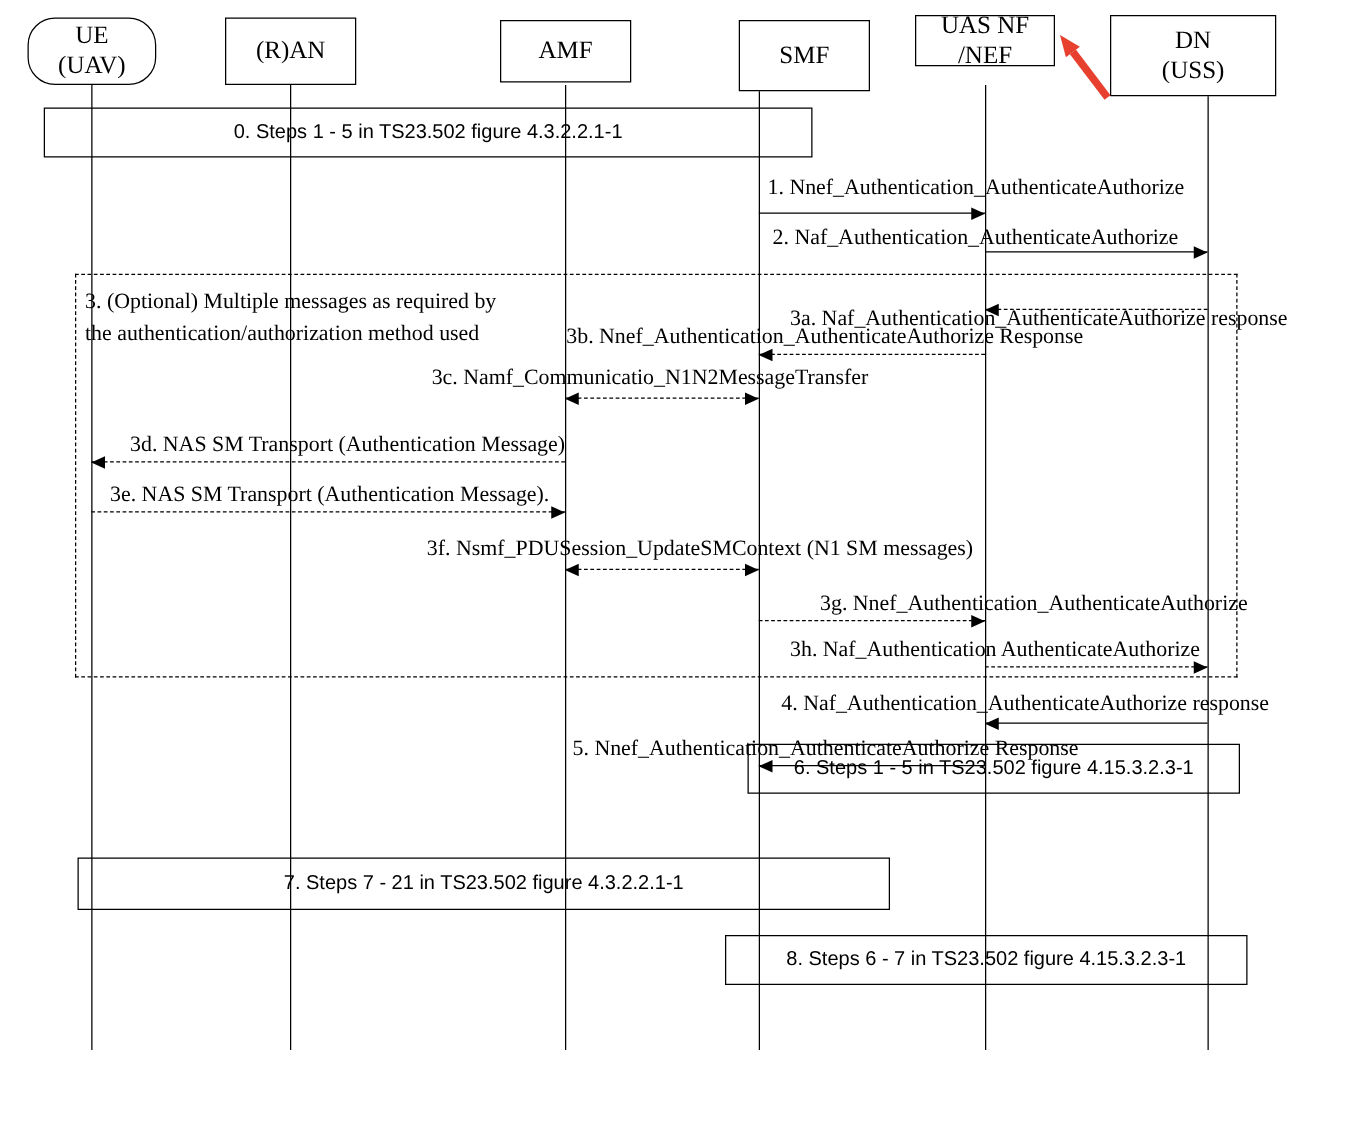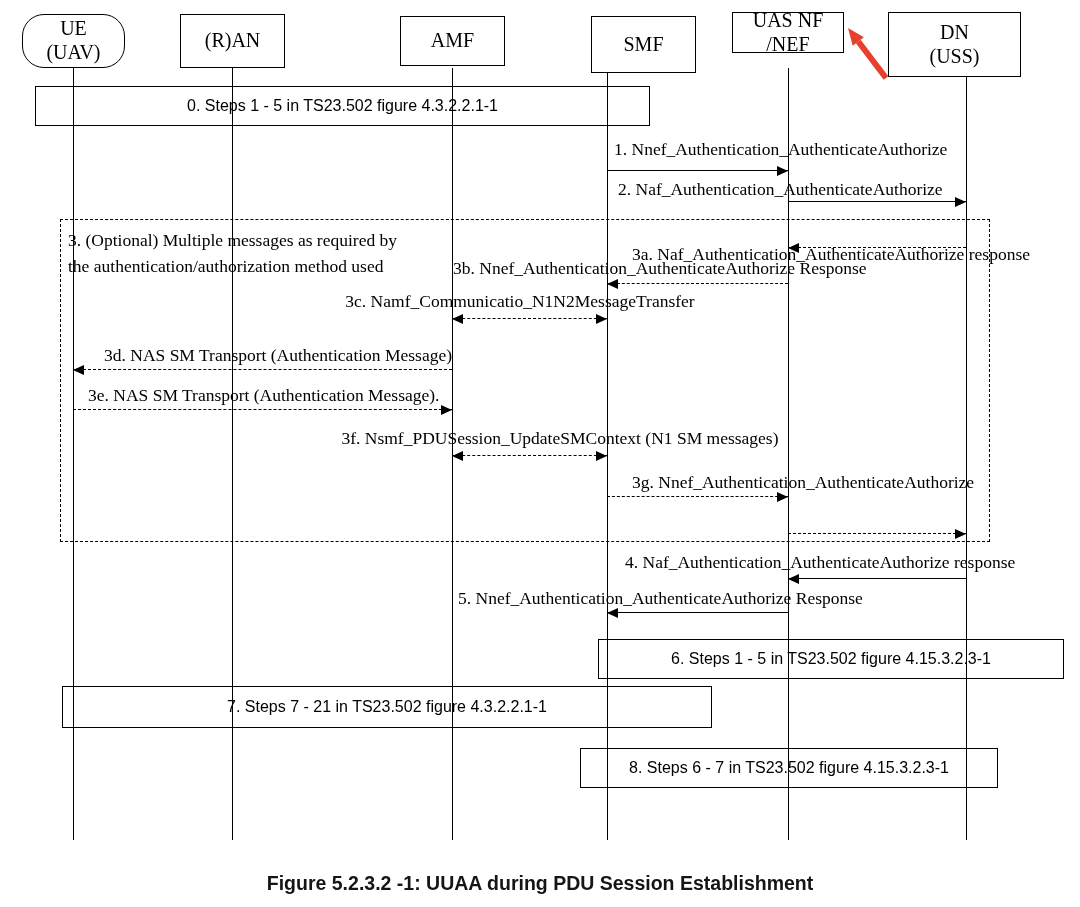--- a/index.html
+++ b/index.html
@@ -104,34 +104,34 @@
 
   <div class="msg-label" style="left:88px; top:385px;">3e. NAS SM Transport (Authentication Message).</div>
   <div class="mline dashed" style="left:73px; top:409px; width:379px;"></div>
   <div class="ah r" style="left:441px; top:405px;"></div>
 
   <div class="msg-label center" style="left:310px; top:428px; width:500px;">3f. Nsmf_PDUSession_UpdateSMContext (N1 SM messages)</div>
   <div class="mline dashed" style="left:452px; top:455px; width:155px;"></div>
   <div class="ah l" style="left:452px; top:451px;"></div>
   <div class="ah r" style="left:596px; top:451px;"></div>
 
-  <div class="msg-label" style="left:632px; top:472px;">3g. Nnef_Authentication_AuthenticateAuthorize</div>
+  <div class="msg-label" style="left:656px; top:472px;">3g. Nnef_Authentication_AuthenticateAuthorize</div>
   <div class="mline dashed" style="left:607px; top:496px; width:181px;"></div>
   <div class="ah r" style="left:777px; top:492px;"></div>
 
+  <div class="msg-label" style="left:632px; top:509px;">3h. Naf_Authentication AuthenticateAuthorize</div>
   <div class="mline dashed" style="left:788px; top:533px; width:178px;"></div>
   <div class="ah r" style="left:955px; top:529px;"></div>
 
   <div class="msg-label" style="left:625px; top:552px;">4. Naf_Authentication_AuthenticateAuthorize response</div>
   <div class="mline solid" style="left:788px; top:578px; width:178px;"></div>
   <div class="ah l" style="left:788px; top:574px;"></div>
 
   <div class="msg-label" style="left:458px; top:588px;">5. Nnef_Authentication_AuthenticateAuthorize Response</div>
   <div class="mline solid" style="left:607px; top:612px; width:181px;"></div>
   <div class="ah l" style="left:607px; top:608px;"></div>
 
-  <div class="stepbox" style="left:598px; top:639px; width:466px; height:40px;">6. Steps 1 - 5 in TS23.502 figure 4.15.3.2.3-1</div>
+  <div class="stepbox" style="left:598px; top:595px; width:394px; height:40px;">6. Steps 1 - 5 in TS23.502 figure 4.15.3.2.3-1</div>
   <div class="stepbox" style="left:62px;  top:686px; width:650px; height:42px;">7. Steps 7 - 21 in TS23.502 figure 4.3.2.2.1-1</div>
   <div class="stepbox" style="left:580px; top:748px; width:418px; height:40px;">8. Steps 6 - 7 in TS23.502 figure 4.15.3.2.3-1</div>
 
-  <div class="caption">Figure 5.2.3.2 -1: UUAA during PDU Session Establishment</div>
 
 </div>
 
 </body></html>

